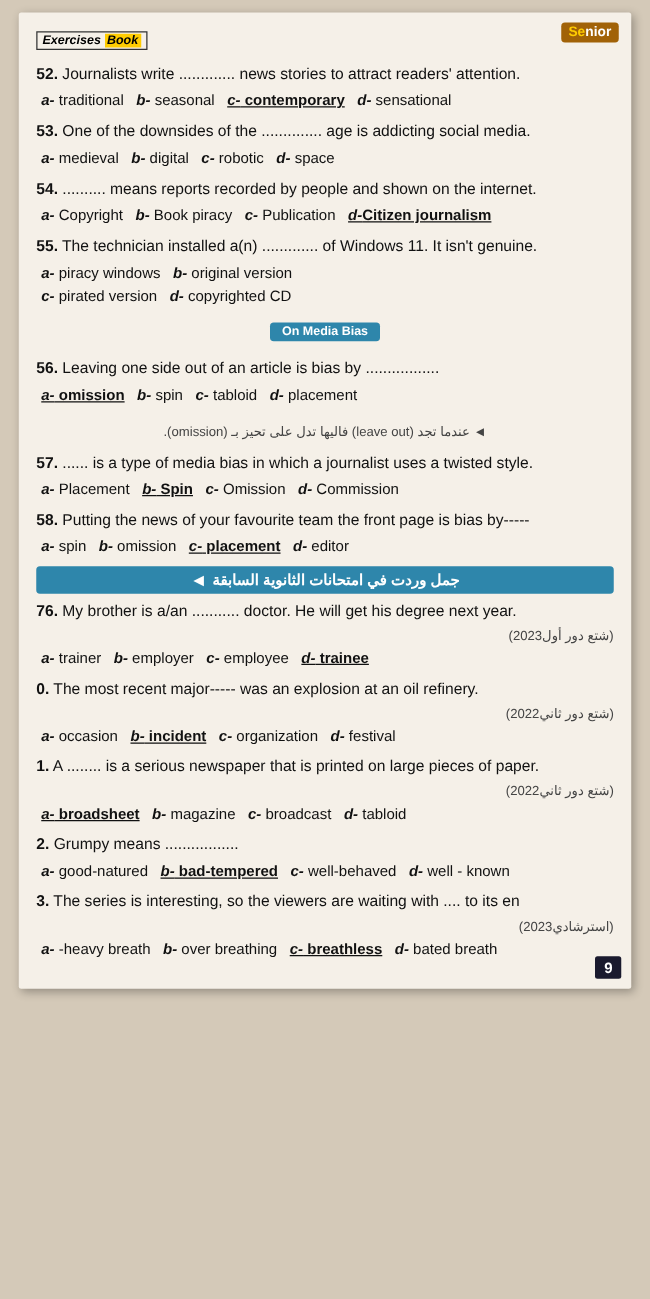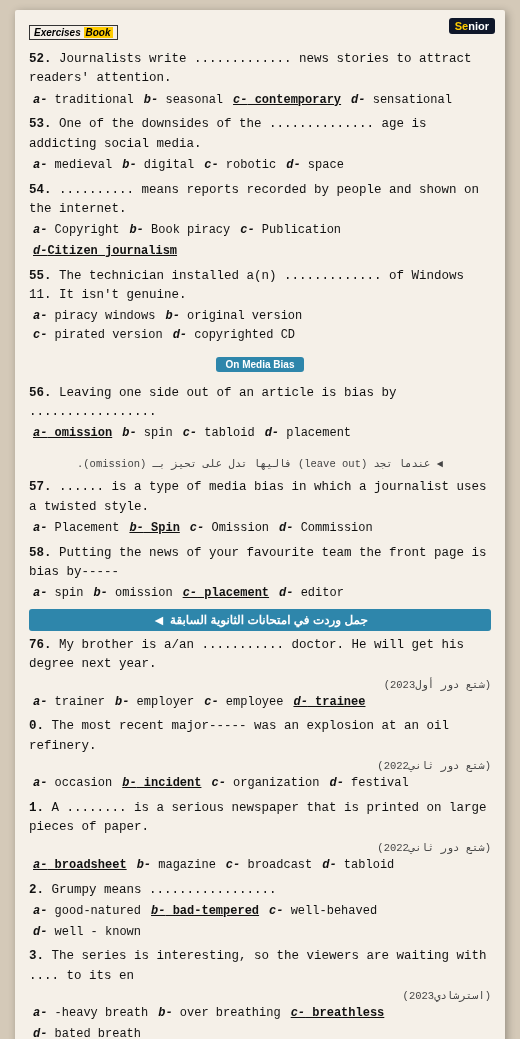--- a/index.html
+++ b/index.html
@@ -18,21 +18,21 @@
       background: #f5f0e8;
       padding: 12px 14px 16px 14px;
       position: relative;
       border-radius: 2px;
       box-shadow: 2px 2px 8px rgba(0,0,0,0.3);
     }
     .senior-badge {
       position: absolute;
       top: 8px;
       right: 10px;
-      background: #0f172a;
+      background: #a16207;
       color: white;
       font-size: 11px;
       font-weight: bold;
       padding: 2px 6px;
       border-radius: 3px;
     }
     .senior-badge span:first-child {
       color: #ffcc00;
     }
     .exercises-label {
@@ -46,21 +46,20 @@
     }
     .exercises-label .book-part {
       background: #ffcc00;
       padding: 0 2px;
     }
     .question-block {
       margin-bottom: 6px;
       font-size: 12.5px;
       line-height: 1.55;
       color: #111;
-      font-family: Liberation Mono, monospace;
     }
     .question-text {
       display: block;
       margin-bottom: 2px;
     }
     .options-row {
       display: flex;
       flex-wrap: wrap;
       gap: 2px 10px;
       margin-left: 4px;

